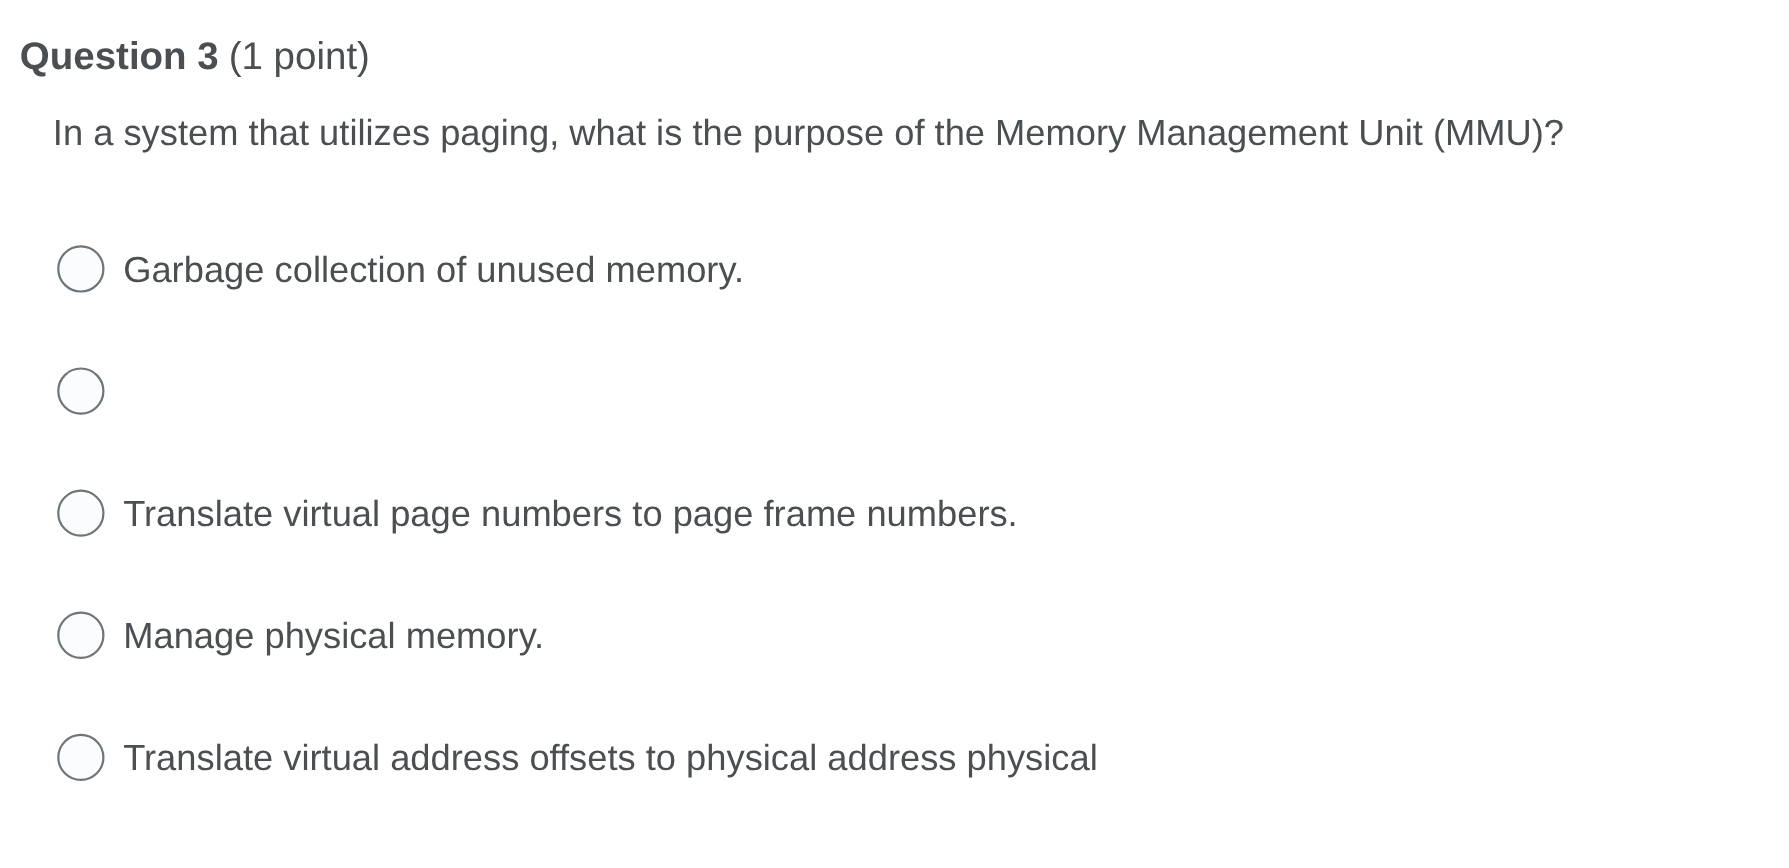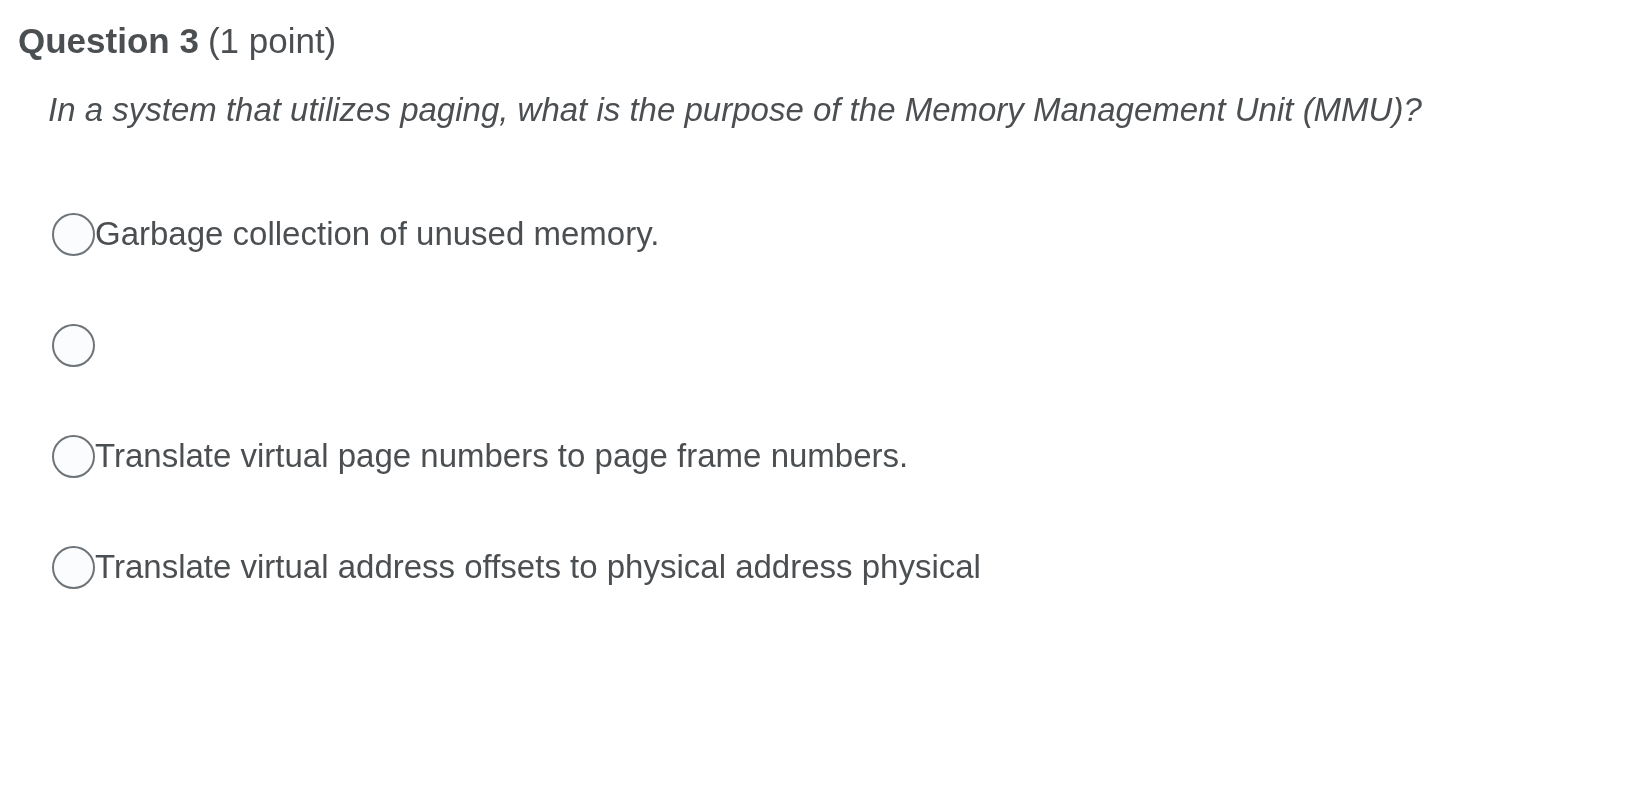--- a/index.html
+++ b/index.html
@@ -14,49 +14,49 @@
     font-family:"Liberation Sans","DejaVu Sans",sans-serif;
     color:var(--text-color);
     width:1626px;
     height:789px;
     overflow:hidden;
   }
   .quiz{
     padding:20px 40px 40px 18px;
   }
   .q-header{
-    margin:0 0 0 0;
+    margin:11px 0 0 0;
     font-size:35px;
     line-height:42px;
     font-weight:400;
     color:var(--text-color);
     white-space:nowrap;
   }
   .q-num{
     font-weight:700;
   }
   .q-points{
     margin-left:9px;
     font-weight:400;
   }
   .q-text{
     margin:26px 0 0 30px;
     font-size:33px;
     line-height:44px;
     max-width:1380px;
     color:var(--text-color);
-    font-style:italic;
   }
   .options{
     margin-top:80px;
     margin-left:34px;
   }
   .option{
     display:flex;
-    align-items:center;
+    align-items:flex-start;
+    gap:17px;
     height:44px;
     margin-bottom:67px;
     cursor:pointer;
   }
   .option:last-child{
     margin-bottom:0;
   }
   .radio{
     flex:0 0 auto;
     width:43px;
@@ -93,20 +93,24 @@
 
     <label class="option">
       <span class="radio"></span>
     </label>
 
     <label class="option">
       <span class="radio"></span>
       <span class="option-label">Translate virtual page numbers to page frame numbers.</span>
     </label>
 
+    <label class="option">
+      <span class="radio"></span>
+      <span class="option-label">Manage physical memory.</span>
+    </label>
 
     <label class="option">
       <span class="radio"></span>
       <span class="option-label">Translate virtual address offsets to physical address physical</span>
     </label>
 
   </div>
 </div>
 
 </body></html>

